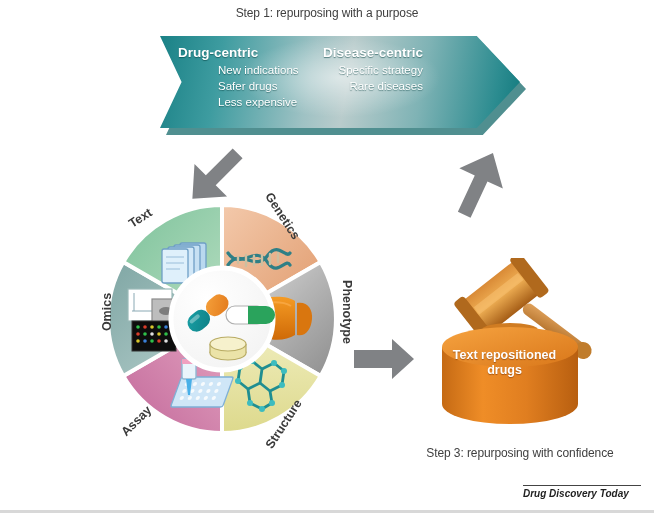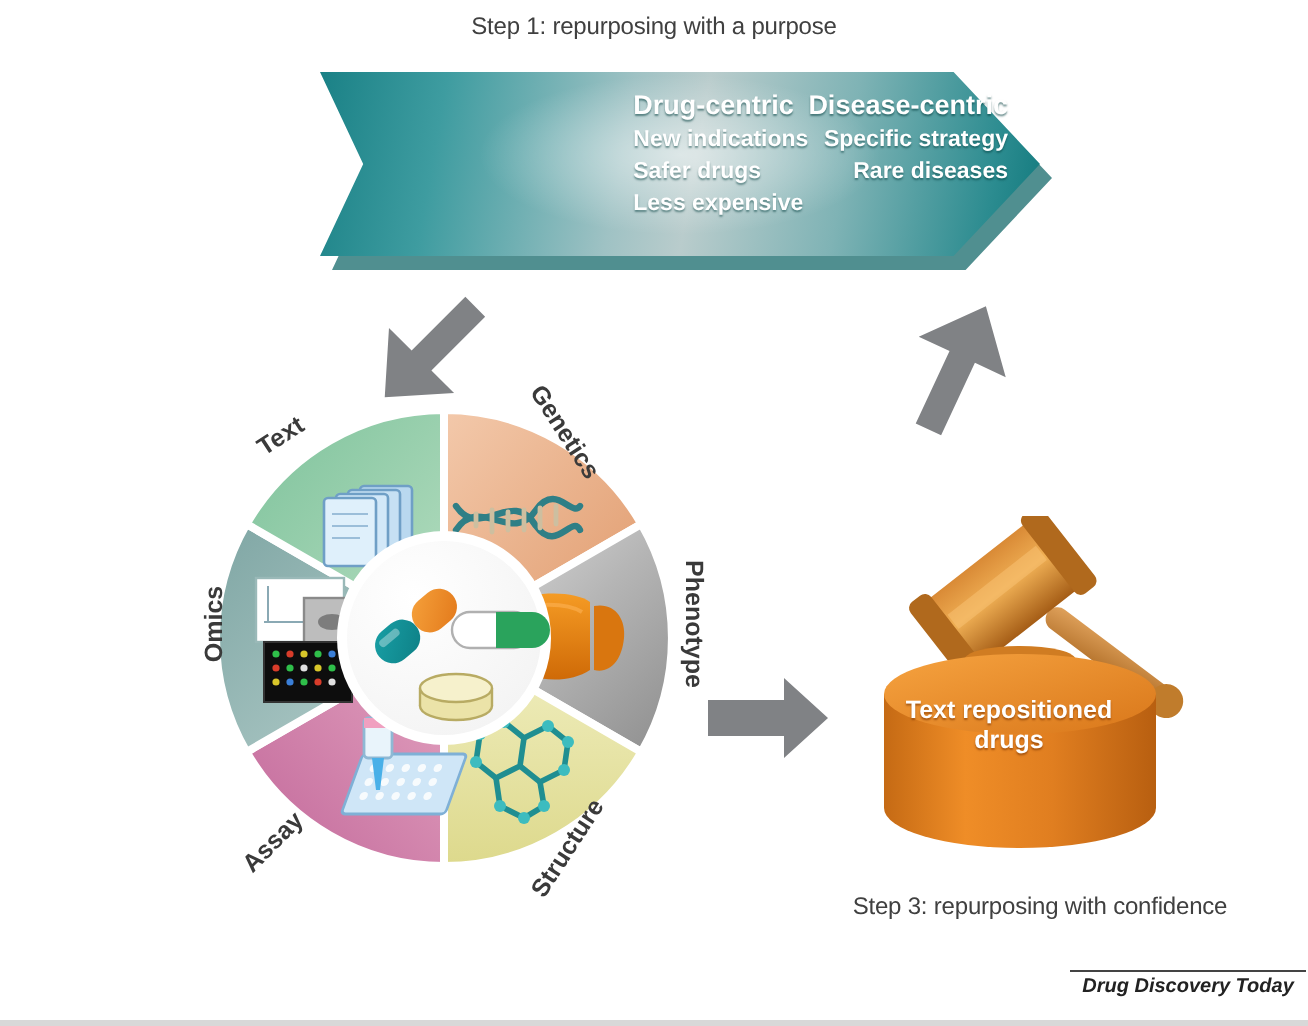--- a/index.html
+++ b/index.html
@@ -19,48 +19,48 @@
   .banner-wrap{position:absolute;left:160px;top:36px;width:360px;height:92px;}
   .banner-shadow{position:absolute;left:6px;top:7px;width:360px;height:92px;
      background:#16696b;opacity:.75;
      clip-path:polygon(0 0,6% 50%,0 100%,88% 100%,100% 50%,88% 0);}
   .banner{position:absolute;left:0;top:0;width:360px;height:92px;
      clip-path:polygon(0 0,6% 50%,0 100%,88% 100%,100% 50%,88% 0);
      background:
        radial-gradient(ellipse 45% 70% at 50% 45%, rgba(255,255,255,.55) 0%, rgba(255,255,255,0) 62%),
        linear-gradient(100deg,#1a8186 0%,#3e9ca0 17%,#9fc2c4 42%,#b9cccc 52%,#7fb3b5 72%,#2c8c90 92%,#11797d 100%);}
   .banner-inner{position:absolute;inset:0;padding:8px 16px 0 18px;box-sizing:border-box;
-     display:flex;justify-content:flex-end;}
+     display:flex;justify-content:flex-start;}
   .bcol{display:flex;flex-direction:column;}
   .bcol.right{align-items:flex-end;text-align:right;}
   .bhead{color:#fff;font-weight:bold;font-size:13.5px;line-height:17px;
          text-shadow:0 1px 1px rgba(0,60,60,.55);margin-bottom:1px;}
-  .bitem{color:#fff;font-weight:bold;font-size:11.5px;line-height:16px;
-         text-shadow:0 1px 1px rgba(0,60,60,.5);}
+  .bitem{color:#fff;font-weight:normal;font-size:11.5px;line-height:16px;
+         text-shadow:0 1px 1px rgba(0,60,60,.5);margin-left:40px;}
 
   
   .arrow{position:absolute;}
   #arrow-down-left{left:182px;top:142px;}
   #arrow-up-right{left:448px;top:146px;}
   #arrow-right{left:352px;top:337px;}
 
   
   .wheel{position:absolute;left:104px;top:201px;width:236px;height:236px;}
   .wheel svg{display:block;}
   .seg-label{position:absolute;color:#3a3a3a;font-size:12.5px;font-weight:bold;
              white-space:nowrap;transform-origin:center center;}
 
   
   .step3{position:absolute;left:430px;top:258px;width:175px;height:175px;}
   .cyl-text{position:absolute;left:452px;top:348px;width:105px;text-align:center;
             color:#fff;font-weight:bold;font-size:12.5px;line-height:15px;
             text-shadow:0 1px 1px rgba(120,50,0,.6);}
 
   
-  .credit{position:absolute;right:1px;bottom:14px;text-align:center;}
+  .credit{position:absolute;right:13px;bottom:14px;text-align:left;}
   .credit .rule{border-top:1px solid #444;width:118px;margin-left:auto;margin-bottom:2px;}
   .credit .txt{font-style:italic;font-weight:bold;font-size:10px;color:#222;
                font-family:"Liberation Sans",sans-serif;}
   .bottom-rule{position:absolute;left:0;right:0;bottom:0;height:3px;background:#d8d8d8;}
 </style>
 </head>
 <body>
 
 <div class="stage">
 

